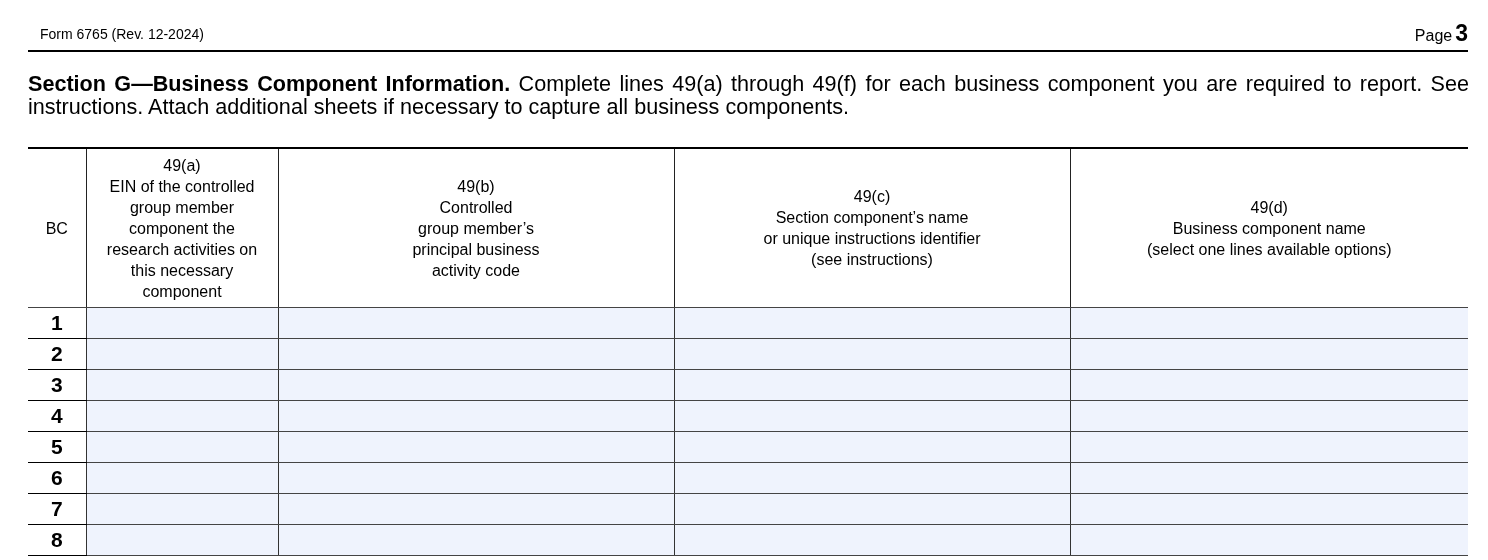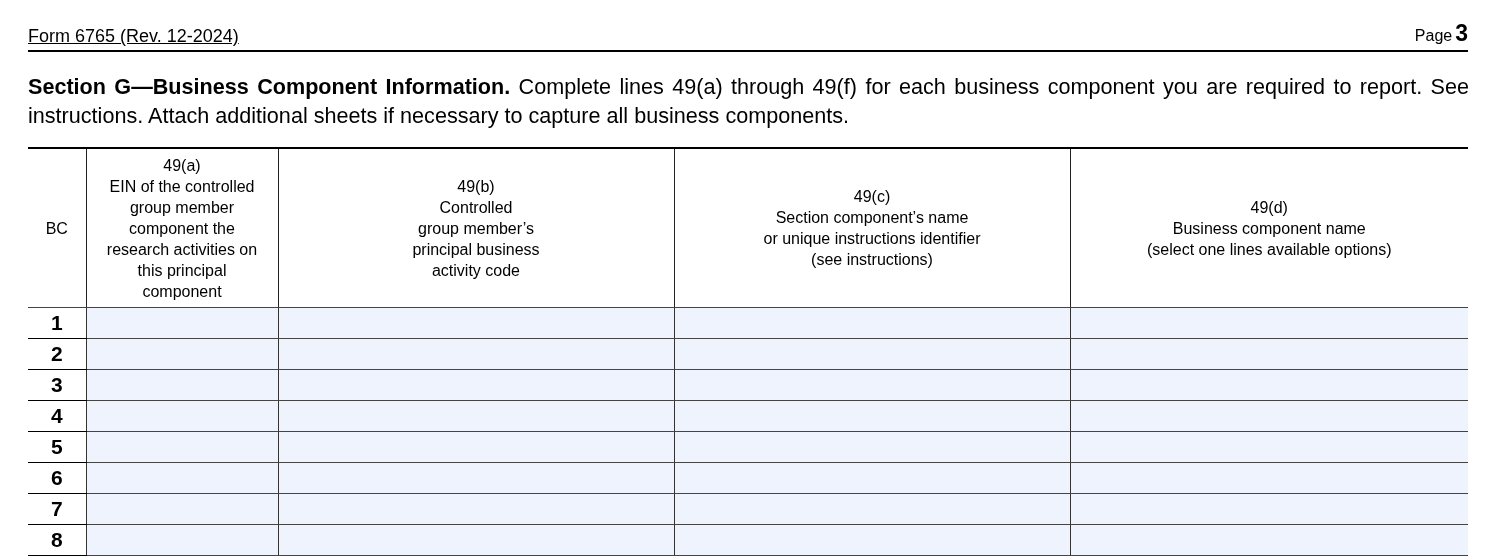--- a/index.html
+++ b/index.html
@@ -4,26 +4,26 @@
   <style>
     html, body { margin: 0; padding: 0; background: #ffffff; }
     body {
       width: 1488px; height: 560px; overflow: hidden; position: relative;
       font-family: "Liberation Sans", sans-serif; color: #000;
     }
     .topbar {
       position: absolute; left: 28px; top: 20px; width: 1440px; height: 30px;
       border-bottom: 2px solid #000;
     }
-    .form-id { position: absolute; left: 0; top: 6px; font-size: 18px; text-decoration: underline; }
+    .form-id { position: absolute; left: 12px; top: 6px; font-size: 14px; }
     .page-no { position: absolute; right: 0; top: 0; font-size: 16px; }
     .page-no b { font-size: 23px; font-weight: bold; margin-left: 3px; }
     .section-intro {
       position: absolute; left: 28px; top: 72px; width: 1441px;
-      font-size: 21.6px; line-height: 29px; text-align: justify;
+      font-size: 21.6px; line-height: 23px; text-align: justify;
       text-align-last: left;
     }
     .section-intro b { font-weight: bold; }
     table.grid {
       position: absolute; left: 28px; top: 147px;
       width: 1440px; border-collapse: collapse; table-layout: fixed;
     }
     table.grid th, table.grid td { padding: 0; }
     table.grid thead th {
       height: 158px; border-top: 2px solid #000; border-bottom: 1.5px solid #444;
@@ -67,21 +67,21 @@
   </colgroup>
   <thead>
     <tr>
       <th class="bc-head">BC</th>
       <th class="colh">
         <span class="colnum">49(a)</span>
         <span style="display:block">EIN of the controlled</span>
         <span style="display:block">group member</span>
         <span style="display:block">component the</span>
         <span style="display:block">research activities on</span>
-        <span style="display:block">this principal</span>
+        <span style="display:block">this necessary</span>
         <span style="display:block">component</span>
       </th>
       <th class="colh">
         <span class="colnum">49(b)</span>
         <span style="display:block">Controlled</span>
         <span style="display:block">group member’s</span>
         <span style="display:block">principal business</span>
         <span style="display:block">activity code</span>
       </th>
       <th class="colh">

